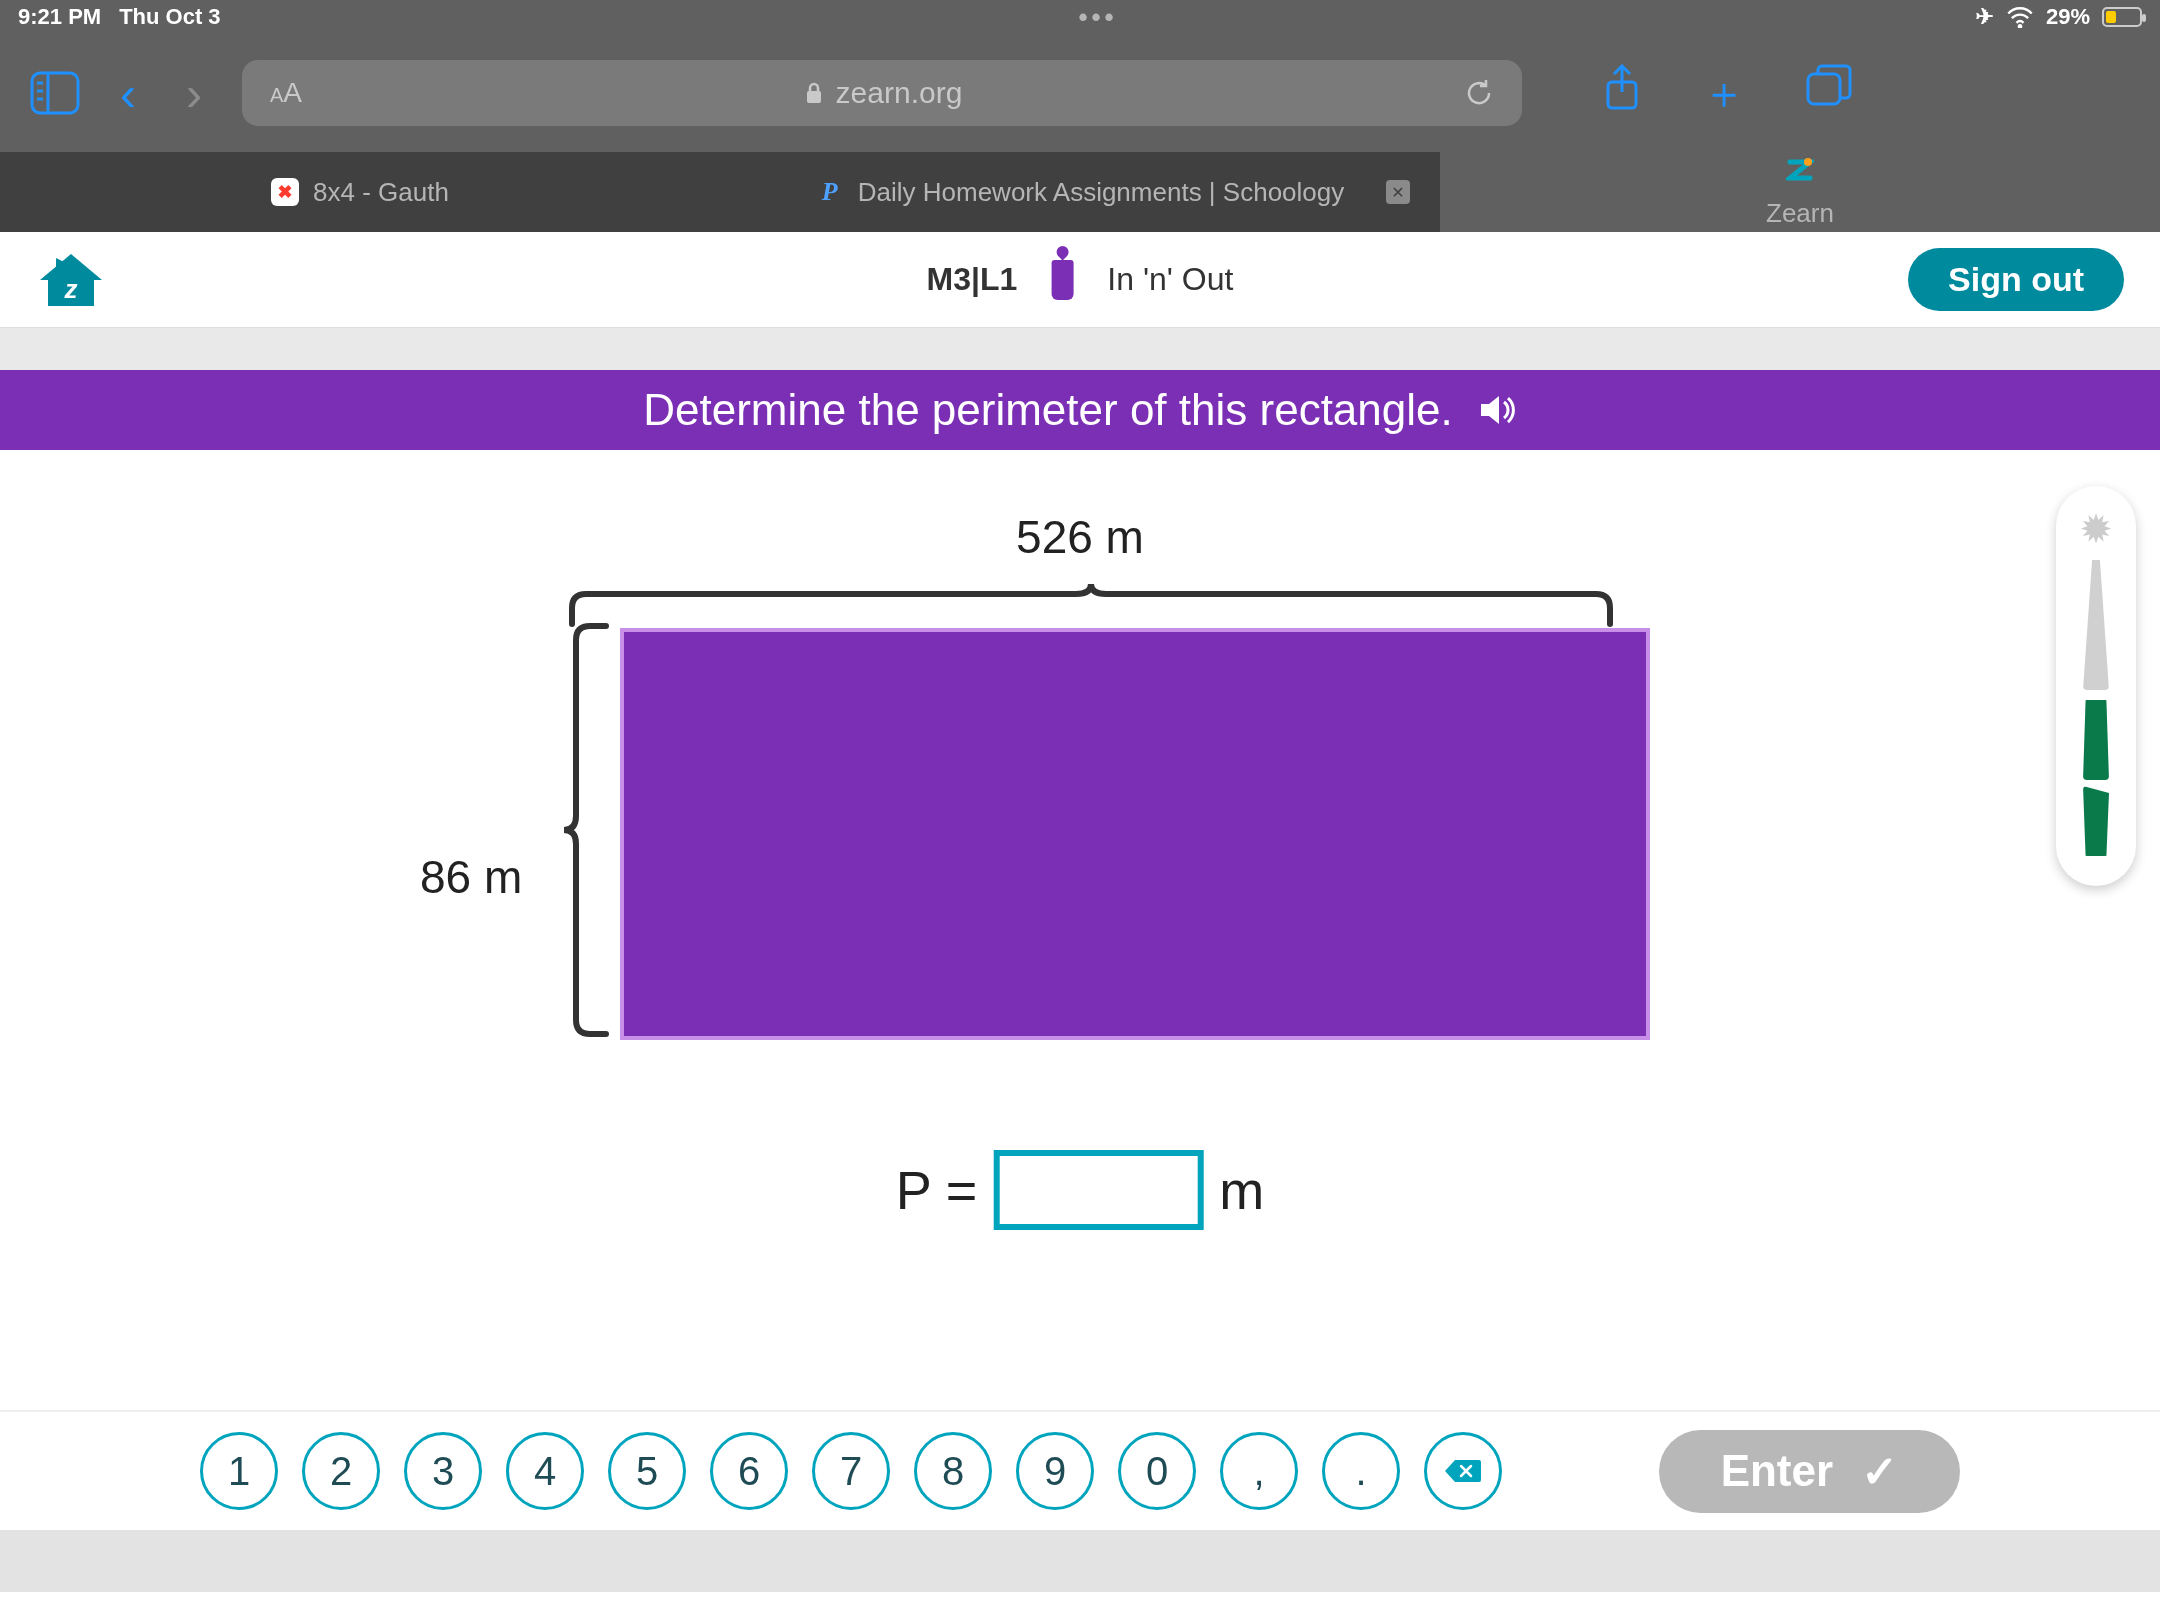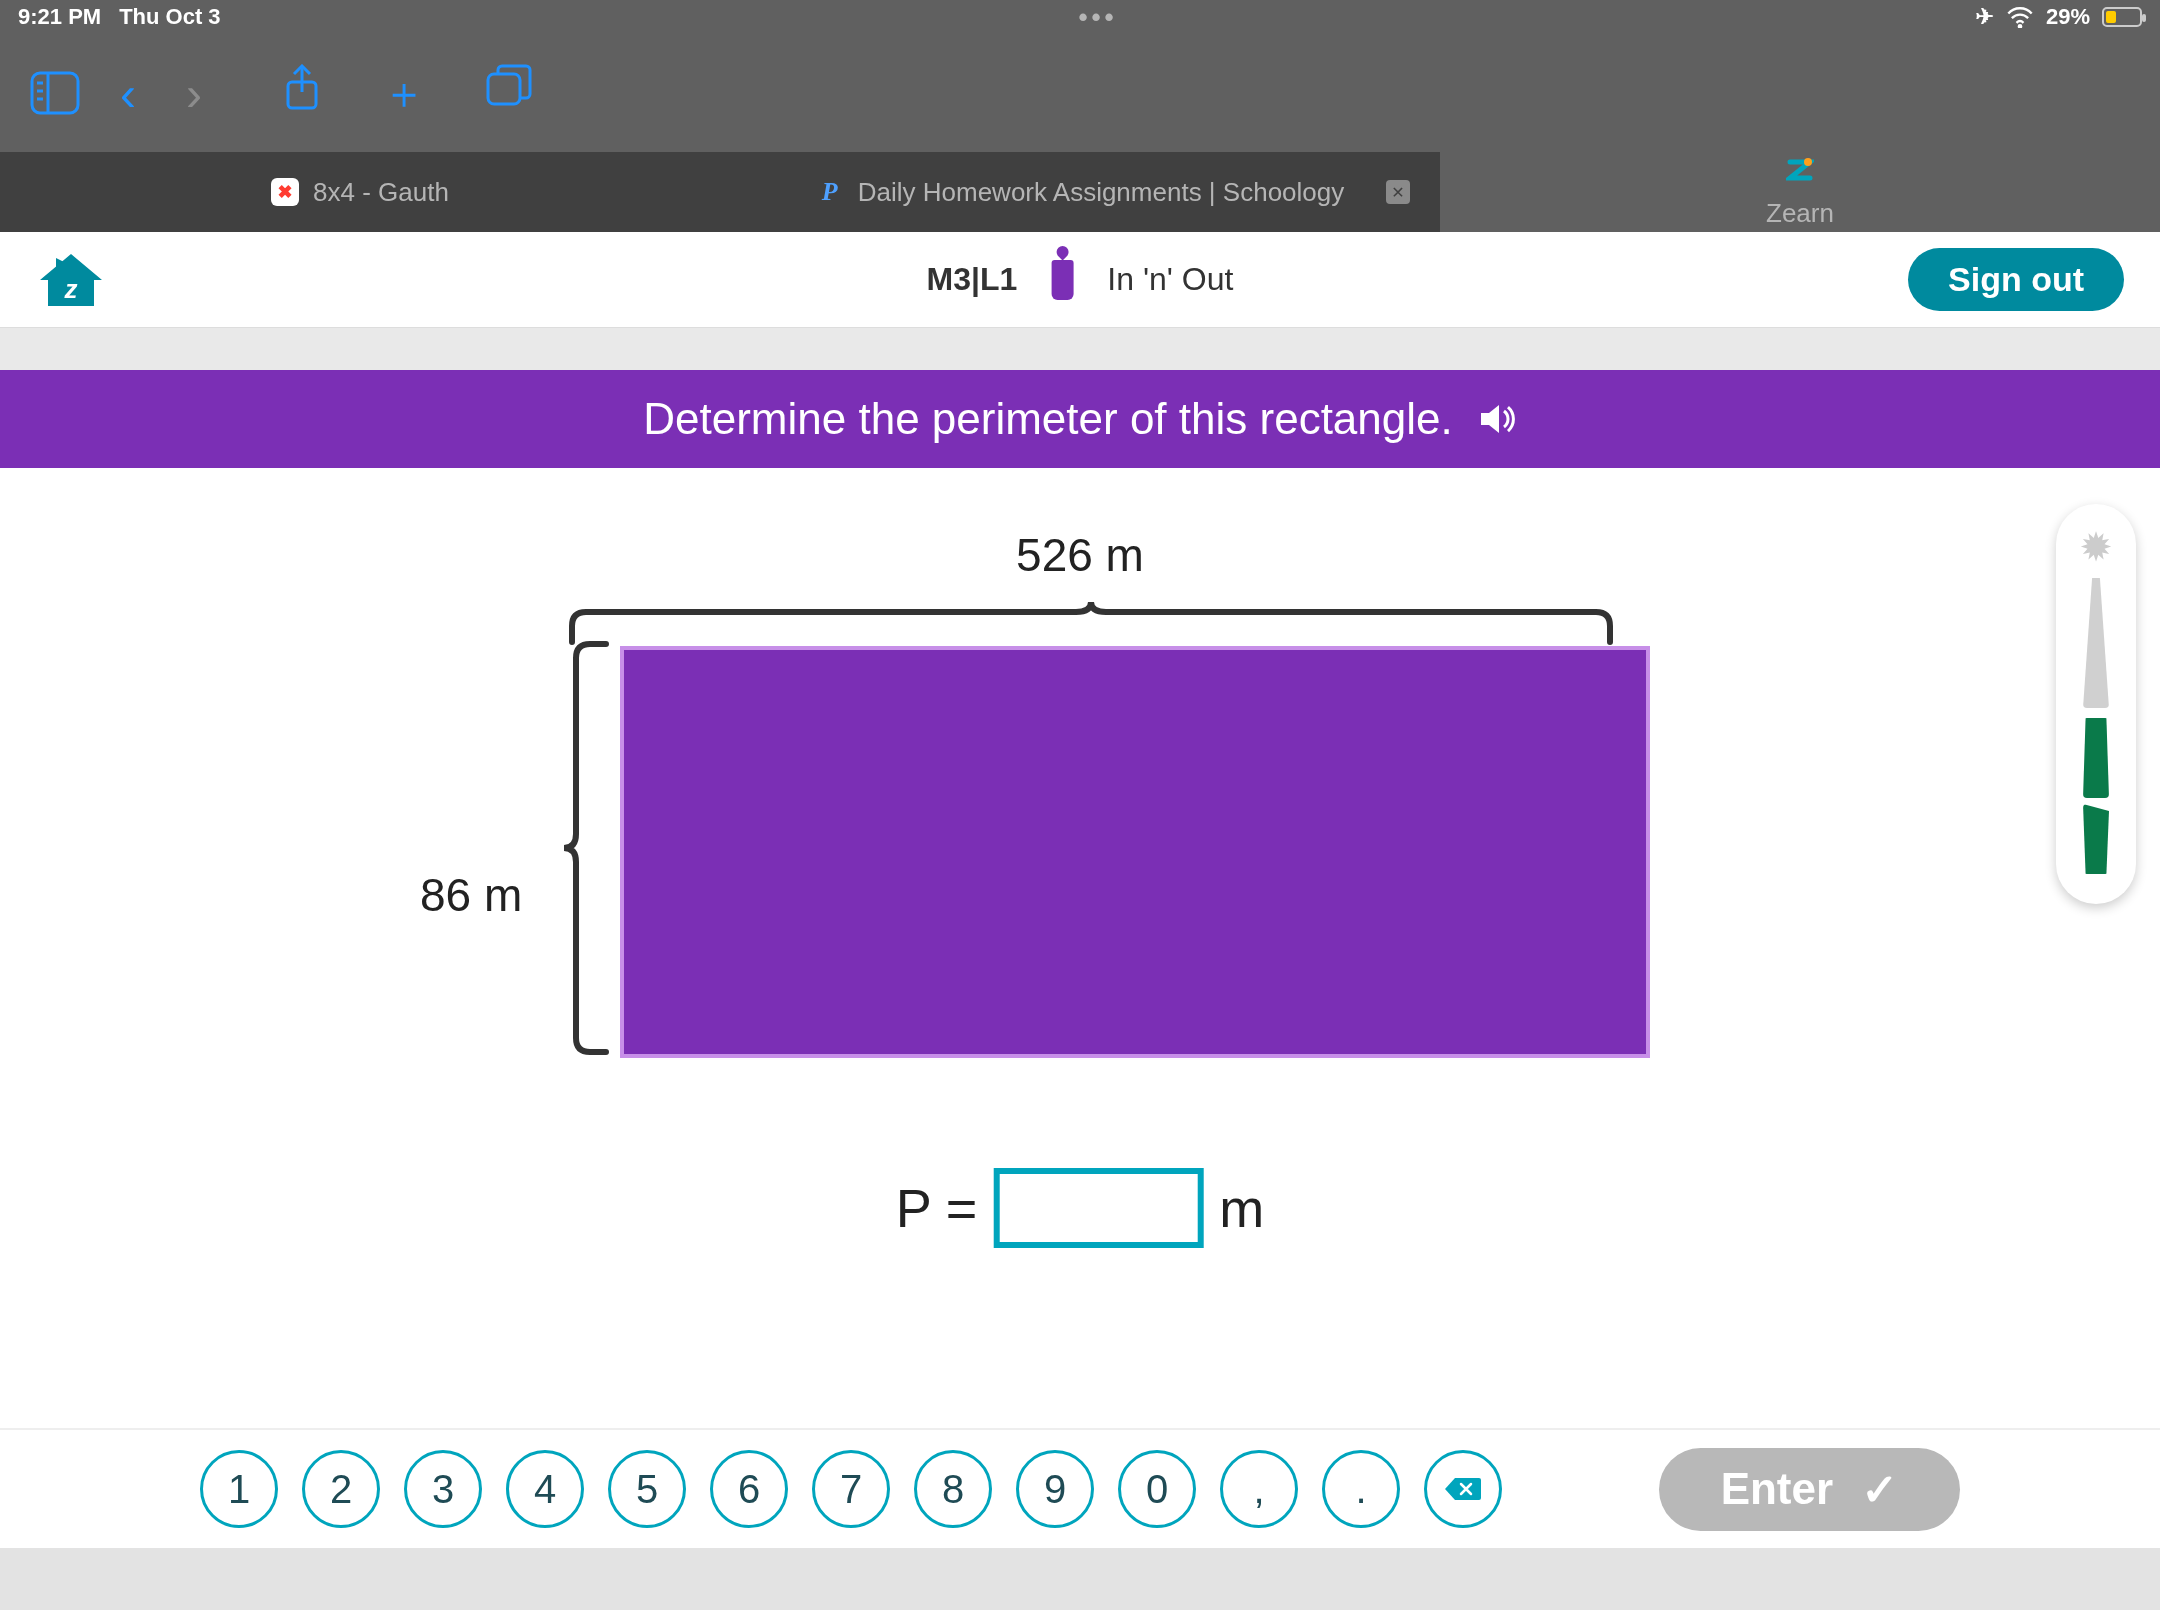--- a/index.html
+++ b/index.html
@@ -39,21 +39,21 @@
   .zearn-header { height: 96px; background:#fff; display:flex; align-items:center; padding: 0 36px; border-bottom: 1px solid #ddd; position:relative; }
   .lesson-info { position:absolute; left:50%; transform:translateX(-50%); display:flex; align-items:center; gap:34px; font-size:32px; color:#333; font-weight:600; }
   .candle-icon { width:22px; height:40px; background:#7b2fb5; border-radius:3px 3px 6px 6px; position:relative; }
   .candle-icon::before { content:""; position:absolute; top:-14px; left:5px; width:12px; height:12px; background:#7b2fb5; border-radius:50% 50% 50% 0; transform: rotate(-45deg); }
   .signout-btn { margin-left:auto; background:#008a9e; color:#fff; border:none; border-radius: 40px; padding: 12px 40px; font-size: 34px; font-weight:600; }
 
   
   .grey-gap { height: 42px; background: #e9e9e9; }
 
   
-  .instruction-bar { height: 98px; background: #7b2fb5; color:#fff; display:flex; align-items:center; justify-content:center; gap:24px; font-size: 44px; }
+  .instruction-bar { height: 80px; background: #7b2fb5; color:#fff; display:flex; align-items:center; justify-content:center; gap:24px; font-size: 44px; }
   .speaker-icon { width:40px; height:40px; }
 
   
   .problem-area { background:#fff; position:relative; height: 960px; }
   .top-label { position:absolute; top: 60px; left: 50%; transform:translateX(-50%); font-size: 46px; color:#222; }
   .left-label { position:absolute; top: 400px; left: 420px; font-size: 46px; color:#222; }
 
   .top-brace { position:absolute; top: 130px; left: 566px; width: 1050px; height: 50px; }
   .left-brace { position:absolute; top: 170px; left: 556px; width: 56px; height: 420px; }
 
@@ -107,20 +107,34 @@
   <svg width="50" height="44" viewBox="0 0 50 44" fill="none" stroke="#1e90ff" stroke-width="3">
       <rect x="2" y="2" width="46" height="40" rx="8"></rect>
       <line x1="18" y1="2" x2="18" y2="42"></line>
       <line x1="7" y1="12" x2="13" y2="12"></line>
       <line x1="7" y1="20" x2="13" y2="20"></line>
       <line x1="7" y1="28" x2="13" y2="28"></line>
     </svg>
   <div class="nav-arrows">
     <span class="arrow-back">‹</span>
     <span class="arrow-fwd">›</span>
+  </div>
+  <div class="url-bar">
+    <span class="aa-btn"><span style="font-size:20px">A</span>A</span>
+    <span class="url-center">
+      <svg width="20" height="24" viewBox="0 0 20 24" fill="#c9c9c9">
+          <rect x="3" y="10" width="14" height="12" rx="2"></rect>
+          <path d="M6 10 V7 a4 4 0 0 1 8 0 V10" fill="none" stroke="#c9c9c9" stroke-width="2.5"></path>
+        </svg>
+      <span>zearn.org</span>
+    </span>
+    <svg width="30" height="30" viewBox="0 0 30 30" fill="none" stroke="#c9c9c9" stroke-width="2.5">
+        <path d="M25 15 A10 10 0 1 1 22 8"></path>
+        <polyline points="22,2 22,8 16,8"></polyline>
+      </svg>
   </div>
   <div class="safari-right">
     <svg width="40" height="48" viewBox="0 0 40 48" fill="none" stroke="#1e90ff" stroke-width="3">
         <rect x="6" y="18" width="28" height="26" rx="4"></rect>
         <line x1="20" y1="2" x2="20" y2="28"></line>
         <polyline points="12,10 20,2 28,10"></polyline>
       </svg>
     <span class="ios-icon" style="font-weight:300">＋</span>
     <svg width="46" height="44" viewBox="0 0 46 44" fill="none" stroke="#1e90ff" stroke-width="3">
         <rect x="2" y="10" width="32" height="30" rx="6"></rect>

